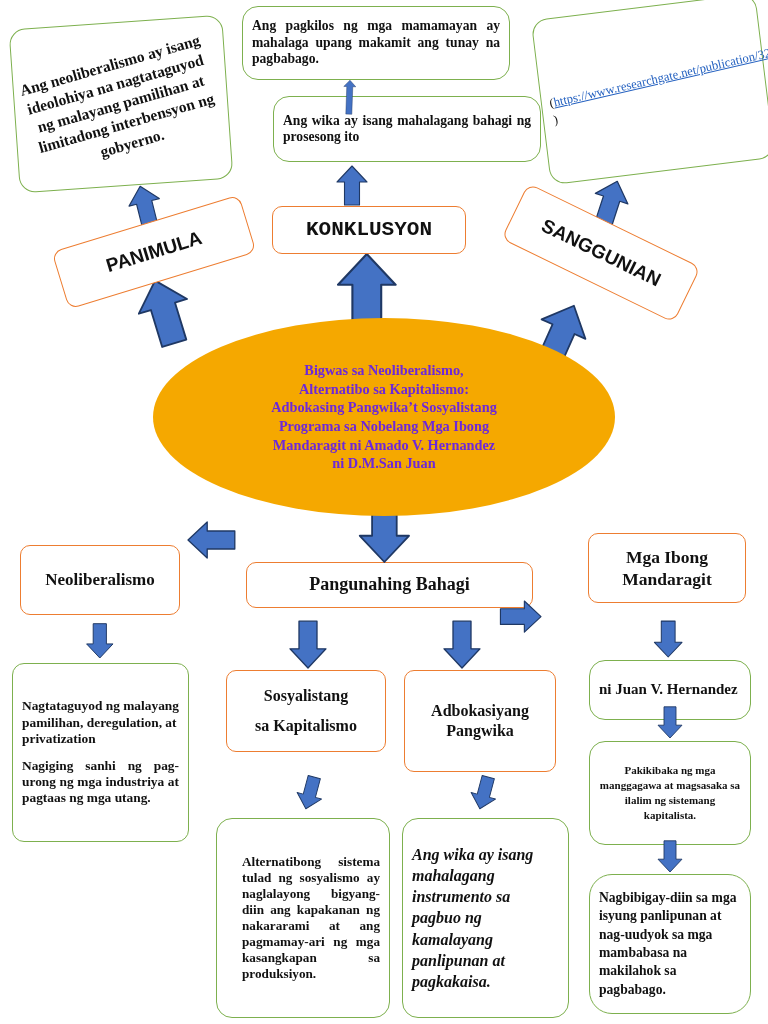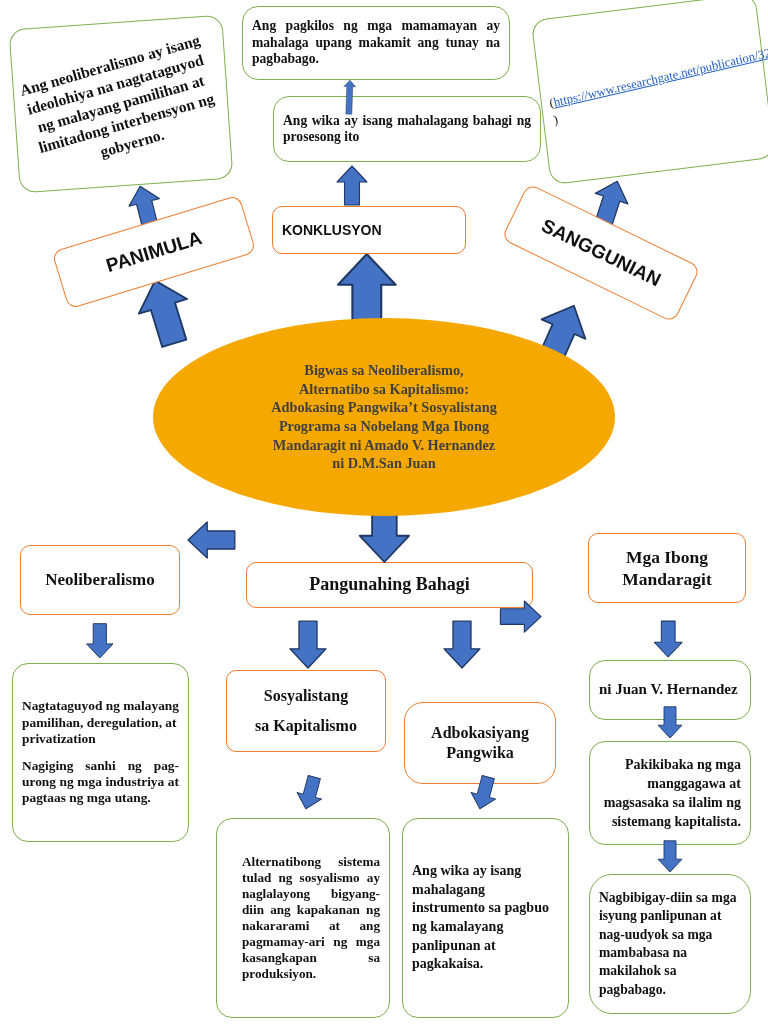--- a/index.html
+++ b/index.html
@@ -38,36 +38,36 @@
   
   #oval{
     position:absolute;
     left:153px;top:318px;width:462px;height:198px;
     background:#F5A800;
     border-radius:50%;
     display:flex;align-items:center;justify-content:center;
     z-index:3;
   }
   #oval .txt{
-    text-align:center;color:#404040;font-weight:bold;
+    text-align:center;color:#6d28d9;font-weight:bold;
     font-size:14.3px;line-height:1.30;padding:0 34px;
   }
 
   
   #panimula{
     left:56px;top:222px;width:196px;height:60px;
     transform:rotate(-17deg);
     z-index:4;
   }
   #panimula .txt{font-family:"Liberation Sans",sans-serif;font-size:19px;text-align:center;}
   #konklusyon{
     left:272px;top:206px;width:194px;height:48px;
     z-index:4;
   }
-  #konklusyon .txt{font-family:Liberation Sans, sans-serif;font-size:14px;text-align:left;}
+  #konklusyon .txt{font-family:Liberation Mono, monospace;font-size:21px;text-align:center;}
   #sanggunian{
     left:505px;top:222px;width:192px;height:62px;
     transform:rotate(26deg);
     z-index:4;
   }
   #sanggunian .txt{font-family:"Liberation Sans",sans-serif;font-size:19px;text-align:center;}
 
   
   #box-neolib-def{
     left:14px;top:22px;width:214px;height:164px;
@@ -109,50 +109,50 @@
     left:246px;top:562px;width:287px;height:46px;
   }
   #box-pangunahing .txt{font-size:18px;text-align:center;}
   #box-mgaibong{
     left:588px;top:533px;width:158px;height:70px;
   }
   #box-mgaibong .txt{font-size:17.5px;text-align:center;line-height:1.28;}
 
   
   #box-nagtataguyod{
-    left:12px;top:663px;width:177px;height:179px;
+    left:12px;top:663px;width:177px;height:179px;border-radius:12px;
   }
   #box-nagtataguyod .txt{font-size:13.4px;text-align:left;}
   #box-nagtataguyod .p2{margin-top:11px;text-align:justify;text-align-last:left;}
   #box-alternatibo{
     left:226px;top:670px;width:160px;height:82px;
   }
   #box-alternatibo .txt{font-size:16px;text-align:center;line-height:1.85;}
   #box-adbokasiyang{
-    left:404px;top:702px;width:152px;height:82px;border-radius:19px;
+    left:404px;top:670px;width:152px;height:102px;
   }
   #box-adbokasiyang .txt{font-size:16px;text-align:center;line-height:1.28;}
   #box-niamado{
     left:589px;top:660px;width:162px;height:60px;
   }
   #box-niamado .txt{font-size:15px;text-align:left;line-height:1.28;}
 
   
   #box-alternatibong{
     left:216px;top:818px;width:174px;height:200px;padding-left:16px;
   }
   #box-alternatibong .txt{font-size:13.2px;text-align:justify;text-align-last:left;}
   #box-angwika-bot{
     left:402px;top:818px;width:167px;height:200px;
   }
-  #box-angwika-bot .txt{font-size:14px;text-align:left;line-height:1.33;}
+  #box-angwika-bot .txt{font-size:16px;text-align:left;line-height:1.33;font-style:italic;}
   #box-pakikibaka{
     left:589px;top:741px;width:162px;height:104px;
   }
-  #box-pakikibaka .txt{font-size:14px;text-align:right;line-height:1.36;}
+  #box-pakikibaka .txt{font-size:11px;text-align:center;line-height:1.36;}
   #box-nagbibigay{
     left:589px;top:874px;width:162px;height:140px;border-radius:23px;
   }
   #box-nagbibigay .txt{font-size:13.6px;text-align:left;line-height:1.36;}
 
   .arrow{position:absolute;z-index:2;}
 </style>
 </head>
 <body>
 

